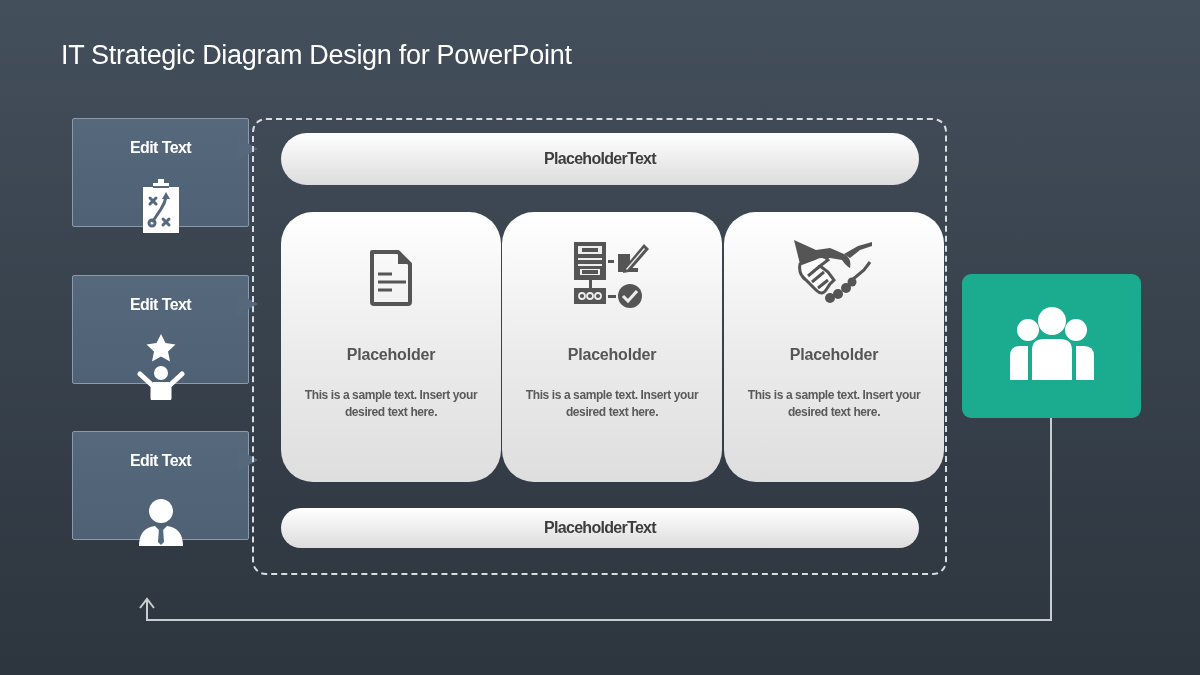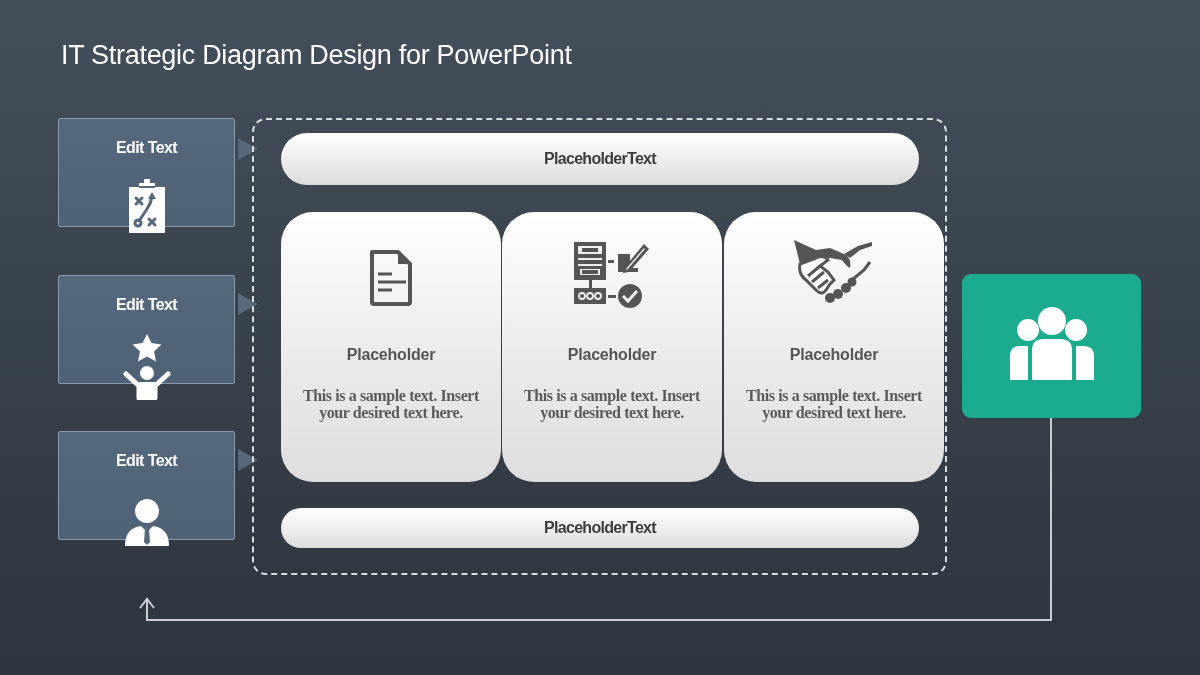--- a/index.html
+++ b/index.html
@@ -8,21 +8,21 @@
       position: relative;
       background: linear-gradient(180deg, #434f5b 0%, #39434e 45%, #2d353e 100%);
       font-family: "Liberation Sans", sans-serif;
     }
     .title {
       position: absolute; left: 61px; top: 40px;
       color: #ffffff; font-size: 27px; font-weight: normal;
       font-family: "Liberation Sans", sans-serif; letter-spacing: -0.3px;
     }
     .side-box {
-      position: absolute; left: 58px; width: 177px; height: 109px;
+      position: absolute; left: 72px; width: 177px; height: 109px;
       background: linear-gradient(180deg, #56697c 0%, #4f6275 100%);
       border: 1.5px solid #8a9aab; border-radius: 2px;
     }
     .side-box .label {
       position: absolute; top: 20px; left: 0; width: 100%; text-align: center;
       color: #ffffff; font-size: 16px; font-weight: bold; letter-spacing: -0.6px;
       font-family: "Liberation Sans", sans-serif;
     }
     .side-box .icon { position: absolute; left: 50%; transform: translateX(-50%); }
     .pointer {
@@ -48,22 +48,22 @@
       border-radius: 32px;
     }
     .card .icon { position: absolute; left: 50%; transform: translateX(-50%); top: 26px; }
     .card .ctitle {
       position: absolute; top: 134px; width: 100%; text-align: center;
       color: #555555; font-size: 16px; font-weight: bold; letter-spacing: -0.2px;
       font-family: "Liberation Sans", sans-serif;
     }
     .card .cdesc {
       position: absolute; top: 175px; left: 10px; right: 10px; text-align: center;
-      color: #5a5a5a; font-size: 16px; font-weight: bold; line-height: 17px; letter-spacing: -0.4px;
-      font-family: Liberation Serif, serif;
+      color: #5a5a5a; font-size: 12px; font-weight: bold; line-height: 17px; letter-spacing: -0.4px;
+      font-family: Liberation Sans, sans-serif;
     }
     .team-box {
       position: absolute; left: 962px; top: 274px; width: 179px; height: 144px;
       background: #1bab8e; border-radius: 9px;
     }
     .team-box .icon { position: absolute; left: 50%; top: 50%; transform: translate(-50%, -50%); }
     .connector { position: absolute; left: 0; top: 0; pointer-events: none; }
   </style>
 </head>
 <body>

